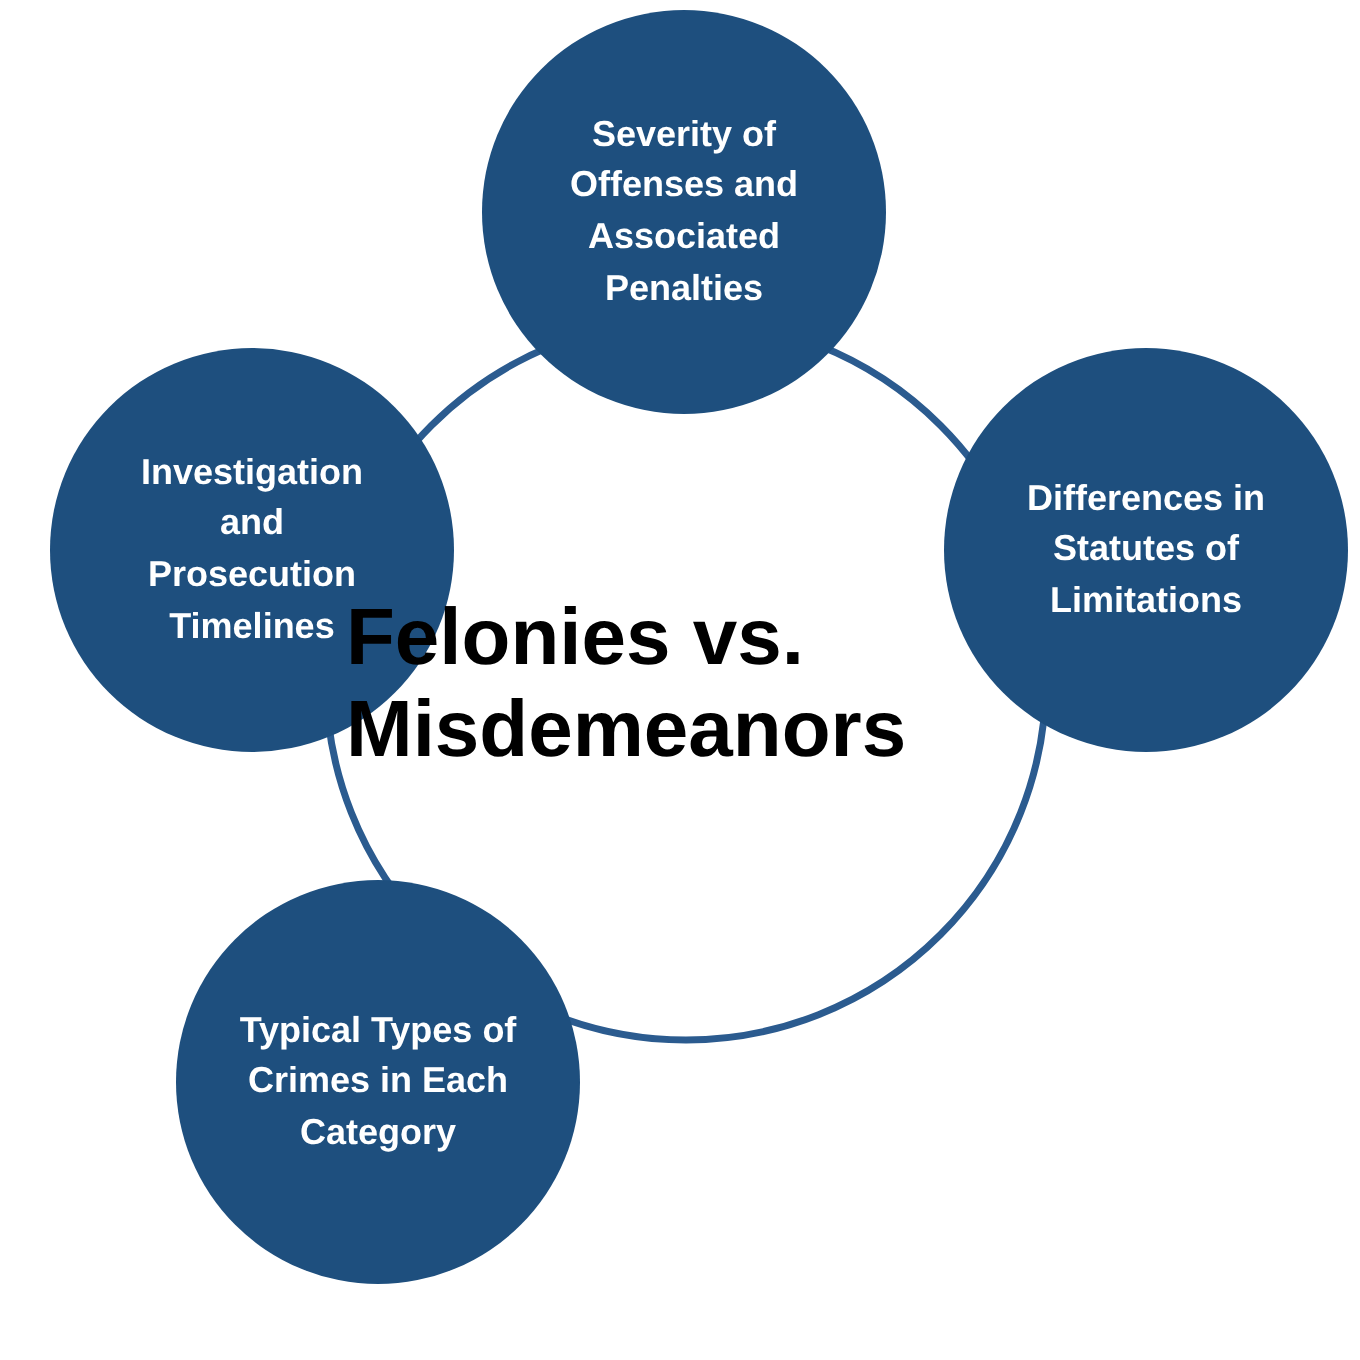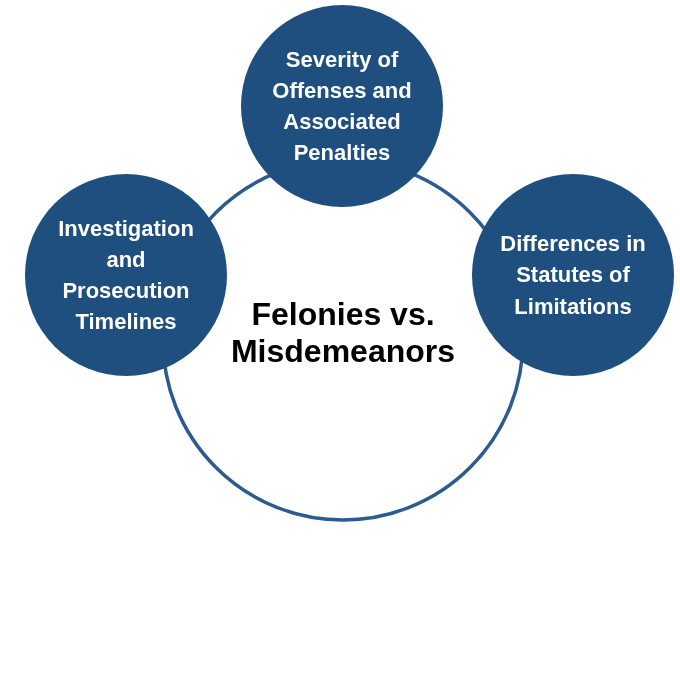--- a/index.html
+++ b/index.html
@@ -31,38 +31,38 @@
     width: 202px;
     height: 202px;
     border-radius: 50%;
     background: #1E4F7E;
     display: flex;
     align-items: center;
     justify-content: center;
     text-align: center;
     color: #ffffff;
     font-weight: bold;
-    font-size: 22px;
+    font-size: 18px;
     line-height: 1.42;
     white-space: pre-line;
   }
   .node-top          { left: 241px; top: 5px; }
   .node-right        { left: 472px; top: 174px; }
   .node-bottom-right { left: 397px; top: 440px; }
   .node-bottom-left  { left: 88px;  top: 440px; }
   .node-left         { left: 25px;  top: 174px; }
   .center-title {
     position: absolute;
     left: 173px;
     top: 296px;
     width: 340px;
-    text-align: center;
+    text-align: left;
     color: #000000;
     font-weight: bold;
-    font-size: 32px;
+    font-size: 40px;
     line-height: 1.16;
     white-space: pre-line;
   }
 </style>
 </head>
 <body>
 
 <div class="stage">
 
   <svg class="ring-svg" width="680" height="680" viewBox="0 0 680 680" aria-hidden="true">
@@ -76,20 +76,25 @@
 Penalties</span>
   </div>
 
   <div class="node node-right">
     <span>Differences in
 Statutes of
 Limitations</span>
   </div>
 
 
+  <div class="node node-bottom-left">
+    <span>Typical Types of
+Crimes in Each
+Category</span>
+  </div>
 
   <div class="node node-left">
     <span>Investigation
 and
 Prosecution
 Timelines</span>
   </div>
 
   <div class="center-title">Felonies vs.
 Misdemeanors</div>

